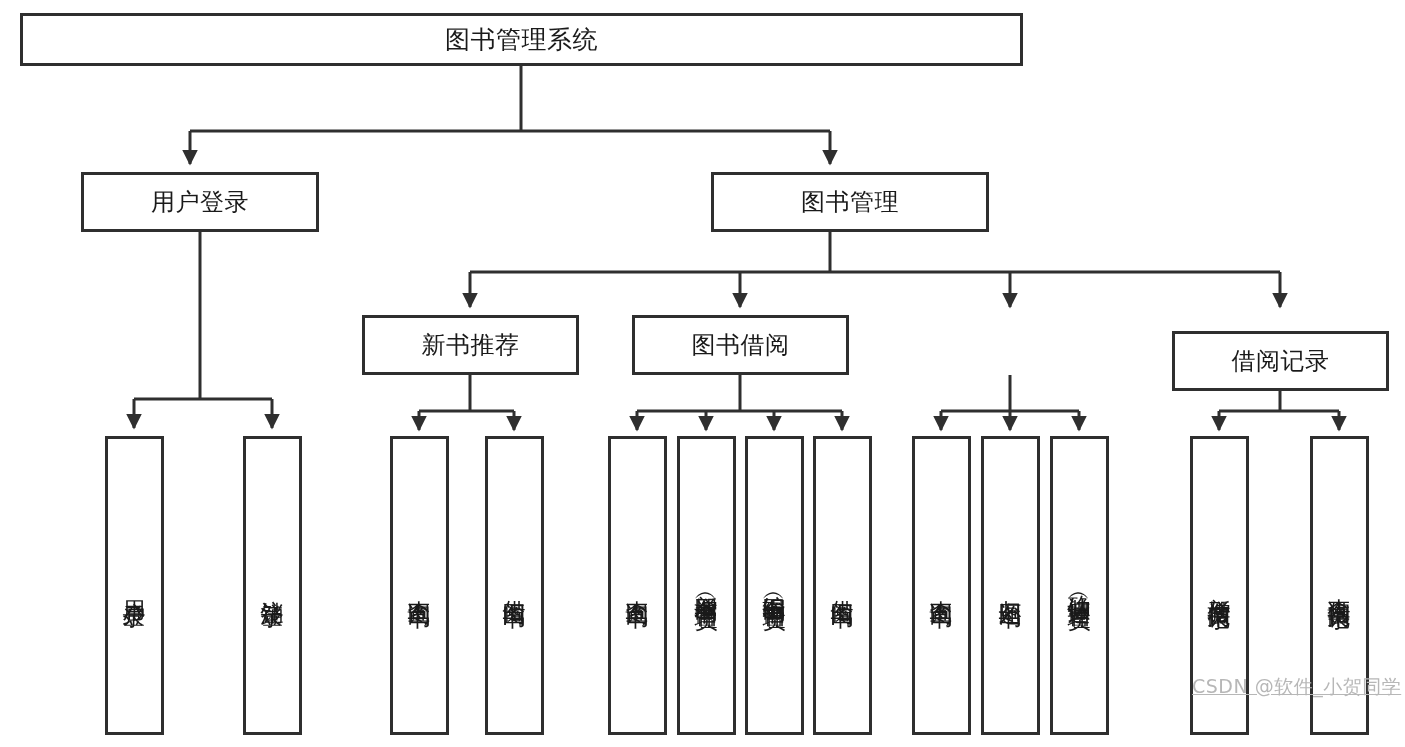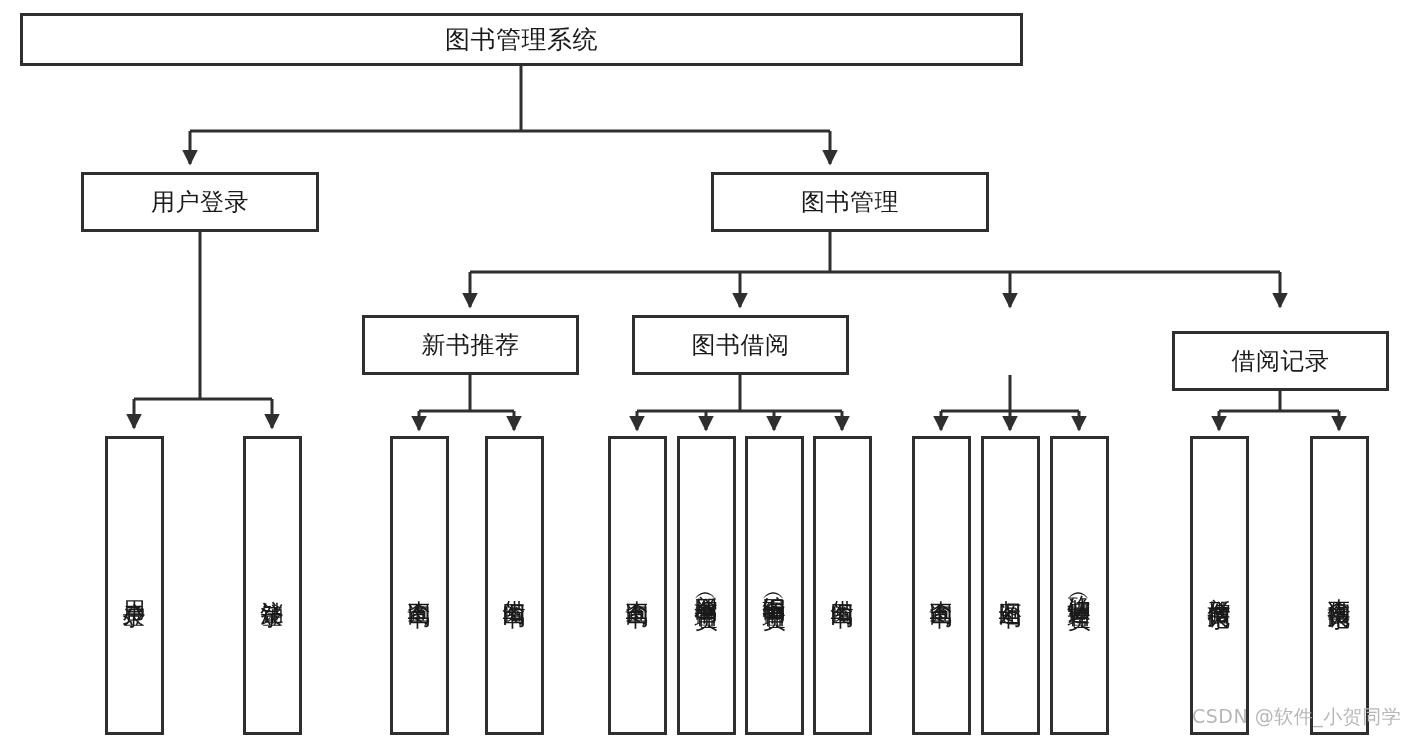--- a/index.html
+++ b/index.html
@@ -181,15 +181,15 @@
   <div class="node vert" style="left: 1050px; top: 436px; width: 59px; height: 299px; border-color: rgb(47, 47, 47); background: rgb(255, 255, 255); color: rgb(26, 26, 26);">
     <span class="lbl">确认归还（管理员）</span>
   </div>
   <div class="node vert" style="left: 1190px; top: 436px; width: 59px; height: 299px; border-color: rgb(47, 47, 47); background: rgb(255, 255, 255); color: rgb(26, 26, 26);">
     <span class="lbl">新增借阅记录</span>
   </div>
   <div class="node vert" style="left: 1310px; top: 436px; width: 59px; height: 299px; border-color: rgb(47, 47, 47); background: rgb(255, 255, 255); color: rgb(26, 26, 26);">
     <span class="lbl">查询借阅记录</span>
   </div>
 
-  <div class="watermark" style="left: 1192px; top: 704px; color: rgb(183, 183, 183);">CSDN @软件_小贺同学</div>
+  <div class="watermark" style="left: 1192px; top: 674px; color: rgb(183, 183, 183); text-decoration: underline;">CSDN @软件_小贺同学</div>
 
 </div>
 
 </body></html>

